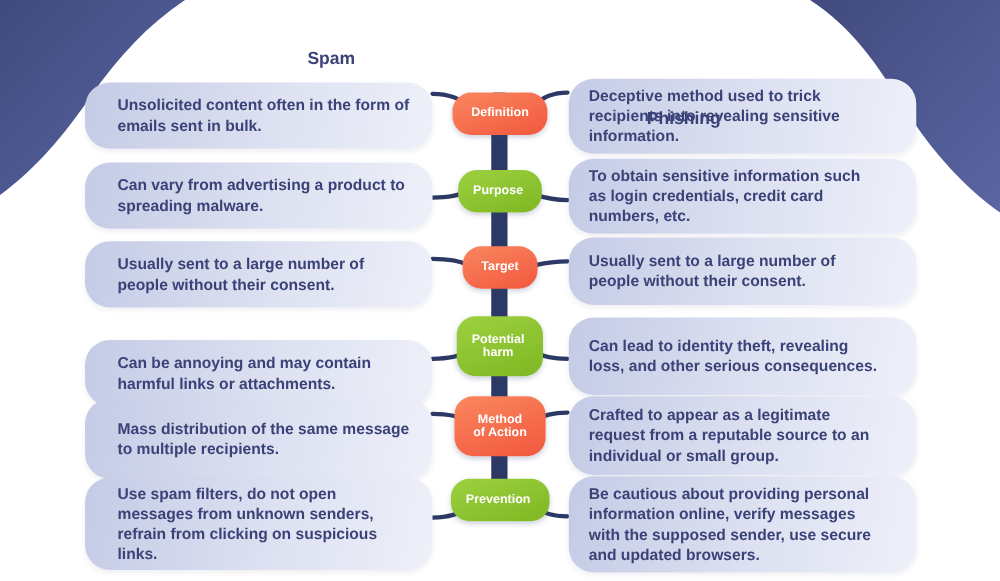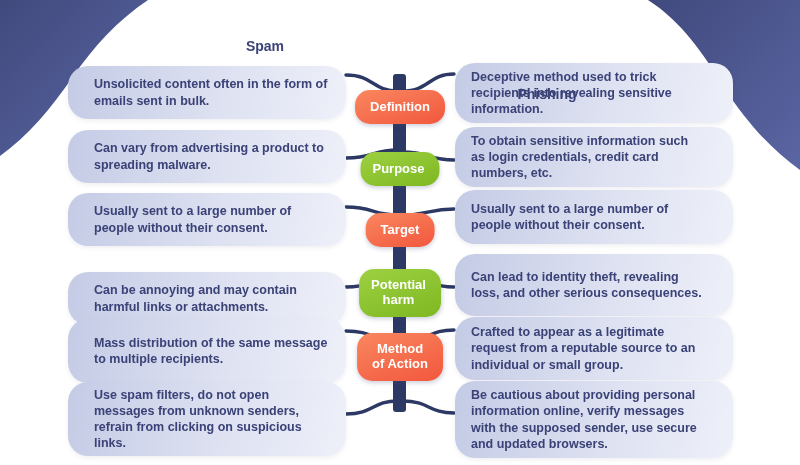--- a/index.html
+++ b/index.html
@@ -39,23 +39,23 @@
     box-shadow:0 2px 4px rgba(60,70,120,.08);
   }
   .card .txt{width:100%;}
   .card.left{left:68px;width:278px;}
   .card.left .txt{text-align:left;padding:6px 16px 6px 26px;}
   .card.right{left:455px;width:278px;}
   .card.right .txt{text-align:left;padding:6px 28px 6px 16px;}
   .pill{
     position:absolute;left:400px;transform:translate(-50%,-50%);
     display:flex;align-items:center;justify-content:center;
-    color:#fff;font-size:13px;font-weight:700;text-align:center;
+    color:#fff;font-size:10px;font-weight:700;text-align:center;
     white-space:pre-line;line-height:1.15;border-radius:15px;
-    padding:0 15px;z-index:5;box-shadow:0 2px 4px rgba(60,70,120,.25);margin-top:16px;
+    padding:0 15px;z-index:5;box-shadow:0 2px 4px rgba(60,70,120,.25);
   }
   .pill.single{height:34px;}
   .pill.double{height:48px;}
   .pill.coral{background:linear-gradient(160deg,var(--coral-light,#f9875f),var(--coral,#f2573d));}
   .pill.green{background:linear-gradient(160deg,var(--green-light,#9dd041),var(--green,#7eb822));padding-left:12px;}
   .connectors path{stroke:var(--navy,#2d3965);stroke-width:3.4;fill:none;stroke-linecap:round;}
   .blobs path{fill:url(#blobGrad);}
 </style>
 </head>
 <body>
@@ -132,14 +132,15 @@
       <div class="txt">Be cautious about providing personal information online, verify messages with the supposed sender, use secure and updated browsers.</div>
     </div>
 
   <div class="pill coral single" style="top:91px">Definition</div>
   <div class="pill green single" style="top:153px">Purpose</div>
   <div class="pill coral single" style="top:214px">Target</div>
   <div class="pill green double" style="top:277px">Potential
 harm</div>
   <div class="pill coral double" style="top:341px">Method
 of Action</div>
+  <div class="pill green single" style="top:400px">Prevention</div>
 
 </div>
 
 </body></html>

